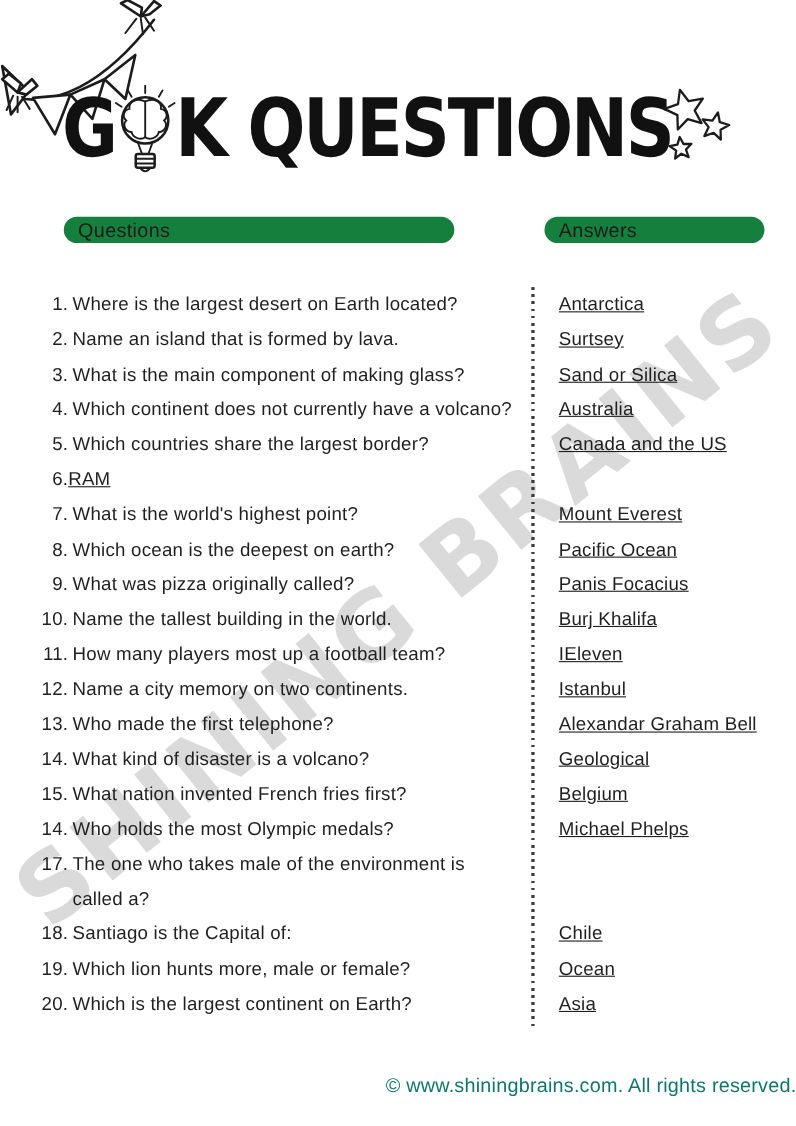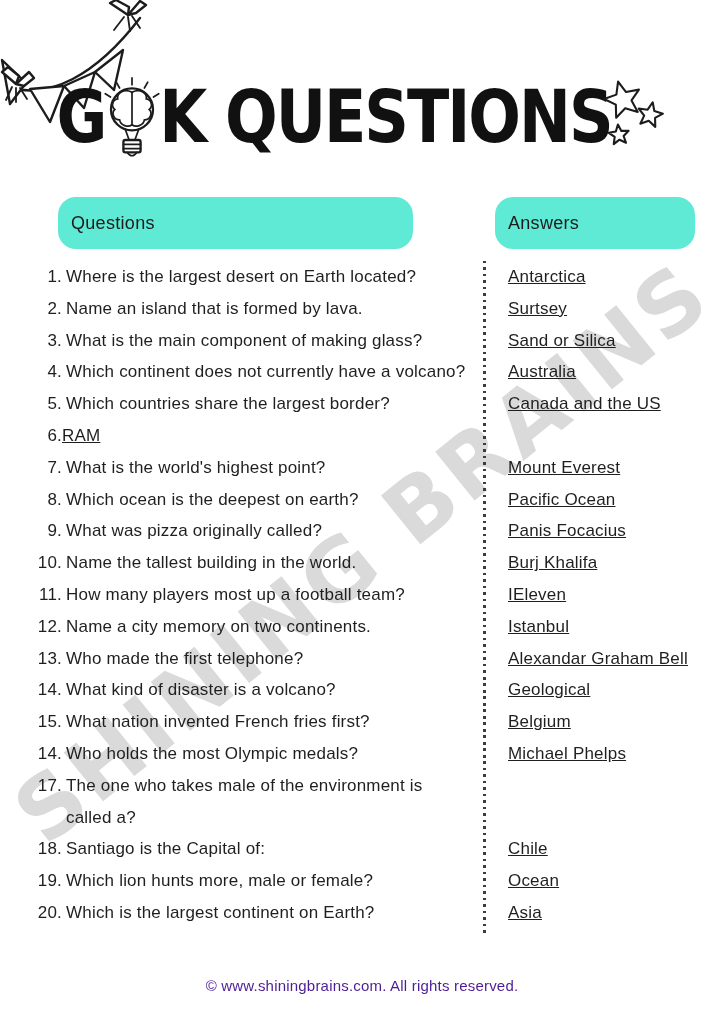--- a/index.html
+++ b/index.html
@@ -22,21 +22,21 @@
     display:flex;justify-content:center;align-items:center;
   }
   .title-text{
     font-family:"DejaVu Sans",sans-serif;font-weight:800;color:#111111;
     font-size:62px;letter-spacing:-2px;transform:scaleY(1.18);white-space:pre;
   }
   .bulb{margin:0 -2px;position:relative;top:3px;}
   .stars{margin-left:-10px;position:relative;top:-2px;}
   
   .pill{
-    position:absolute;top:197px;height:52px;background:#5eead4;border-radius:18px;
+    position:absolute;top:197px;height:24px;background:#15803d;border-radius:18px;
     display:flex;align-items:center;padding-left:13px;box-sizing:border-box;
     font-size:18px;color:#1c1c1c;z-index:1;letter-spacing:0.3px;
   }
   .pill-questions{left:58px;width:355px;}
   .pill-answers{left:495px;width:200px;}
   
   .qa-list{
     position:absolute;top:261px;left:0;right:0;z-index:1;
     font-size:17px;line-height:31.8px;letter-spacing:0.2px;
   }
@@ -44,22 +44,22 @@
   .q-num{text-align:right;}
   .q-text{padding-left:4px;white-space:pre-line;}
   .a-text{padding-left:0;text-decoration:underline;}
   
   .divider{
     position:absolute;left:483px;top:261px;height:674px;width:3px;z-index:1;
     background-image:repeating-linear-gradient(to bottom,#3c3c3c 0 2.5px,transparent 2.5px 6.5px);
   }
   
   .footer{
-    position:absolute;top:977px;left:0;right:0;text-align:center;z-index:1;
-    font-size:15px;color:#4c1d95;letter-spacing:0.2px;
+    position:absolute;top:977px;left:0;right:0;text-align:right;z-index:1;
+    font-size:18px;color:#0f766e;letter-spacing:0.2px;
   }
   svg .ln{fill:none;stroke:#1c1c1c;stroke-width:2.4;stroke-linecap:round;}
   svg .shp{fill:#ffffff;stroke:#1c1c1c;stroke-width:2.4;stroke-linejoin:round;}
   svg .thin{fill:none;stroke:#1c1c1c;stroke-width:1.8;stroke-linecap:round;}
 </style>
 </head>
 <body>
 
 <div class="page">
 

